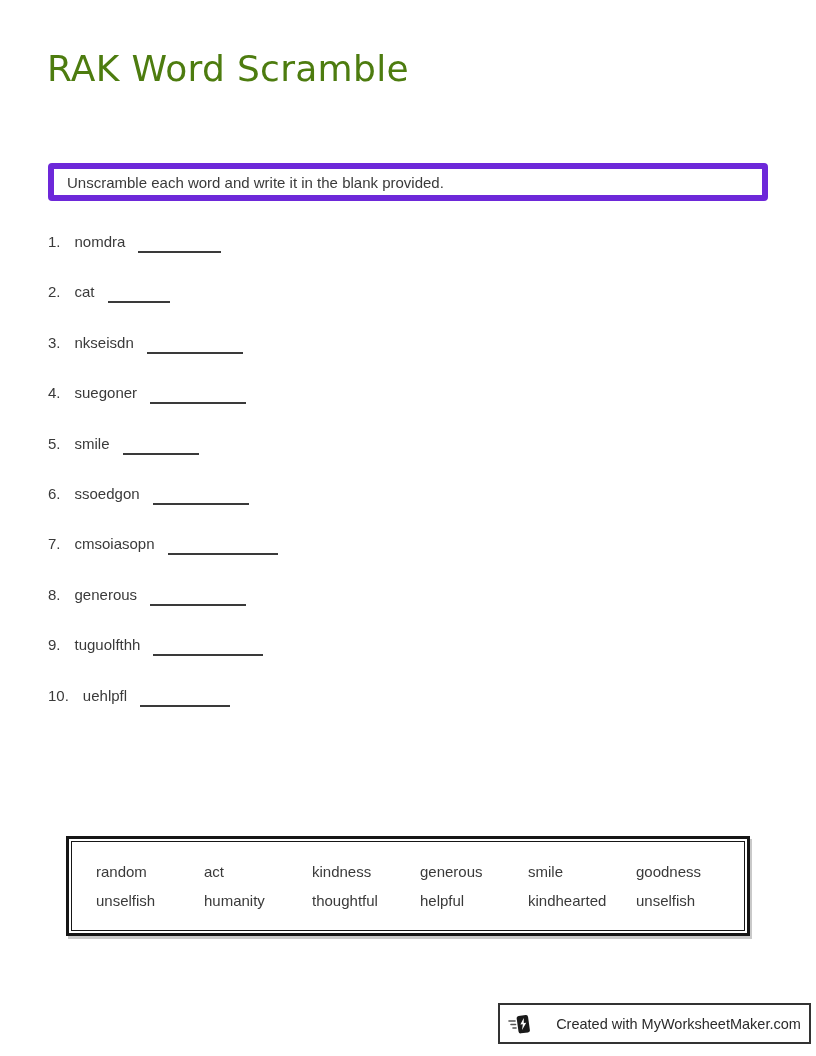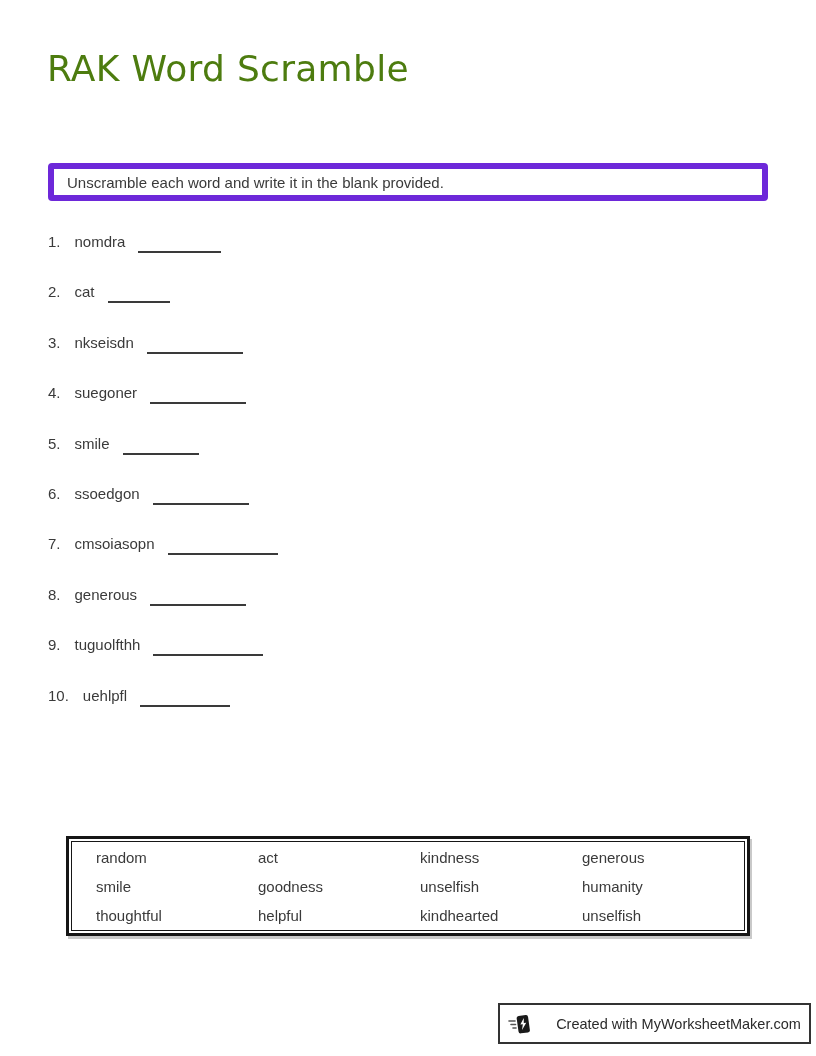--- a/index.html
+++ b/index.html
@@ -65,21 +65,21 @@
     box-sizing:border-box;
     border:3px solid #161616;
     padding:2px;
     box-shadow:2px 3px 0 #c9c9c9;
     background:#ffffff;
   }
   .word-bank-inner {
     box-sizing:border-box; width:100%; height:100%;
     border:1px solid #161616;
     display:grid;
-    grid-template-columns:repeat(4, 1fr);
+    grid-template-columns:repeat(6, 1fr);
     align-content:center;
     row-gap:12px;
     padding:6px 0 6px 24px;
     font-size:15px; color:#3a3a3a;
   }
 
   
   .credit-box {
     position:absolute; left:498px; top:1003px; width:313px; height:41px;
     box-sizing:border-box;

